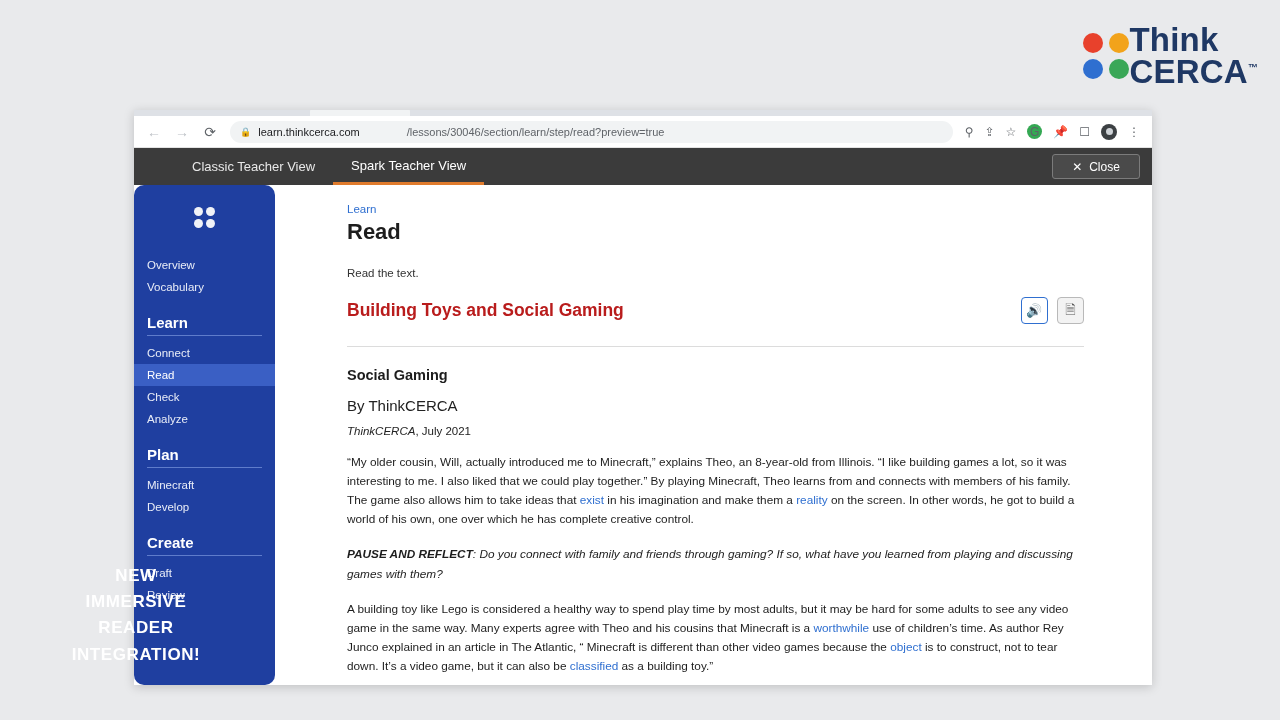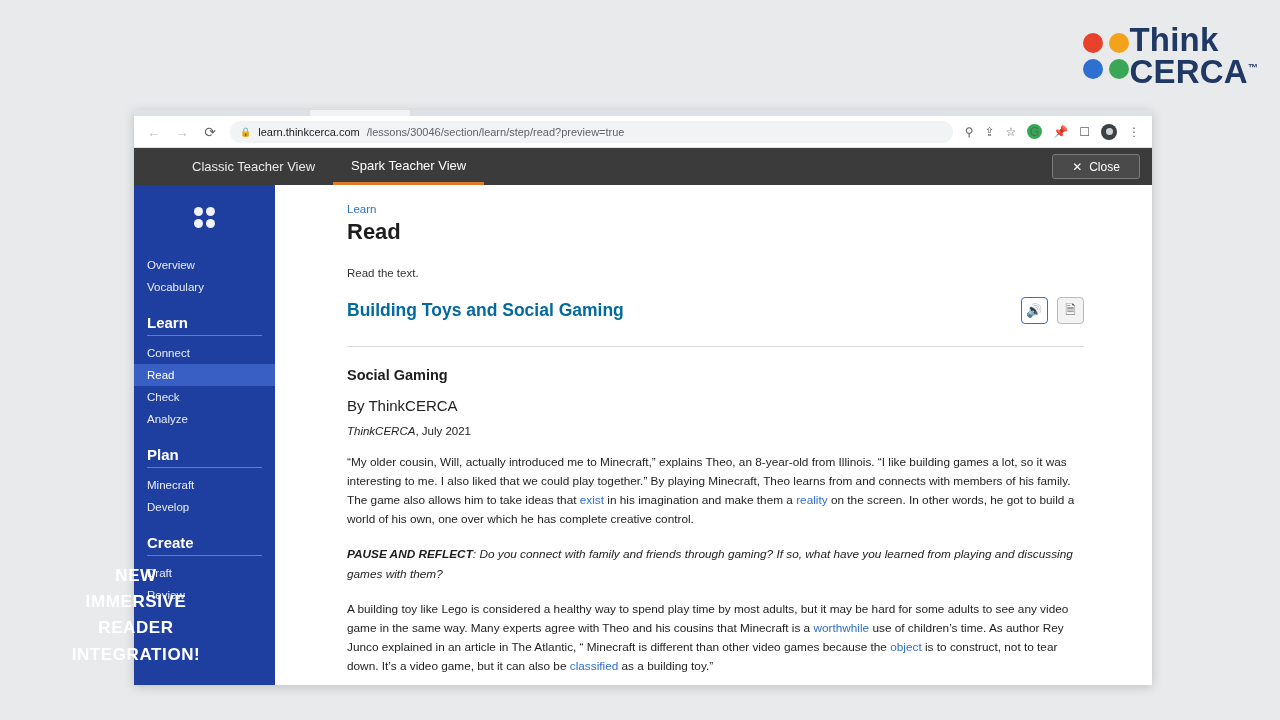--- a/index.html
+++ b/index.html
@@ -44,21 +44,21 @@
     padding: 0 12px; gap: 12px; border-bottom: 1px solid #e3e3e3;
   }
   .nav-ico { color: #5f6368; font-size: 14px; line-height: 1; width: 16px; text-align: center; }
   .nav-ico.disabled { color: #bdc1c6; }
   .urlbox {
     flex: 1; height: 22px; background: #f1f3f4; border-radius: 11px;
     display: flex; align-items: center; padding: 0 10px; gap: 7px;
     font-size: 11px; color: #202124;
   }
   .lock { font-size: 9px; color: #5f6368; }
-  .url-dim { color: #5f6368; }
+  .url-dim { color: #5f6368; margin-left: 40px; }
   .omni-right { display: flex; align-items: center; gap: 11px; }
   .omni-right span { font-size: 12px; color: #5f6368; line-height: 1; }
   .avatar-g {
     width: 15px; height: 15px; border-radius: 50%;
     background: #34a853; color:#fff; font-size: 8px; display:flex;
     align-items:center; justify-content:center;
   }
   .avatar-dark {
     width: 16px; height: 16px; border-radius: 50%; background: #3c4043;
     display: flex; align-items: center; justify-content: center;
@@ -103,21 +103,21 @@
   .s-rule { height: 1px; background: #5f7ccb; margin: 0 13px 6px 13px; width: 115px; }
 
   .main {
     flex: 1; background: #fff; padding: 18px 68px 0 72px; position: relative;
     overflow: hidden;
   }
   .crumb { color: #2f6fd0; font-size: 11.5px; margin-bottom: 4px; }
   h1.read-title { font-size: 22px; font-weight: bold; color: #1d1d1d; margin-bottom: 22px; }
   .instr { font-size: 11.5px; color: #333; margin-bottom: 18px; }
   .title-row { display: flex; align-items: center; justify-content: space-between; }
-  h2.article-title { font-size: 17.5px; font-weight: bold; color: #0369a1; }
+  h2.article-title { font-size: 17.5px; font-weight: bold; color: #b91c1c; }
   .tool-btns { display: flex; gap: 9px; }
   .tbtn {
     width: 27px; height: 27px; border-radius: 4px; display: flex;
     align-items: center; justify-content: center; font-size: 13px;
   }
   .tbtn.blue { border: 1px solid #2f6fd0; color: #2f6fd0; background: #fff; }
   .tbtn.grey { border: 1px solid #b9b9b9; color: #555; background: #f3f3f3; }
 
   hr.sep { border: 0; border-top: 1px solid #dcdcdc; margin: 22px 0 20px 0; }
 
@@ -192,21 +192,21 @@
         <span>Spark Teacher View</span>
       </div>
       <div class="close-btn">
         <span class="x">✕</span>
         <span>Close</span>
       </div>
     </div>
 
     <div class="content">
 
-      <div class="sidebar" style="background: rgb(31, 63, 160);">
+      <div class="sidebar" style="background: rgb(31, 63, 160); border-radius: 10px;">
         <div class="logo-dots">
           <i></i>
             <i></i>
             <i></i>
             <i></i>
         </div>
         <div class="s-item">
           <span>Overview</span>
         </div>
         <div class="s-item">

